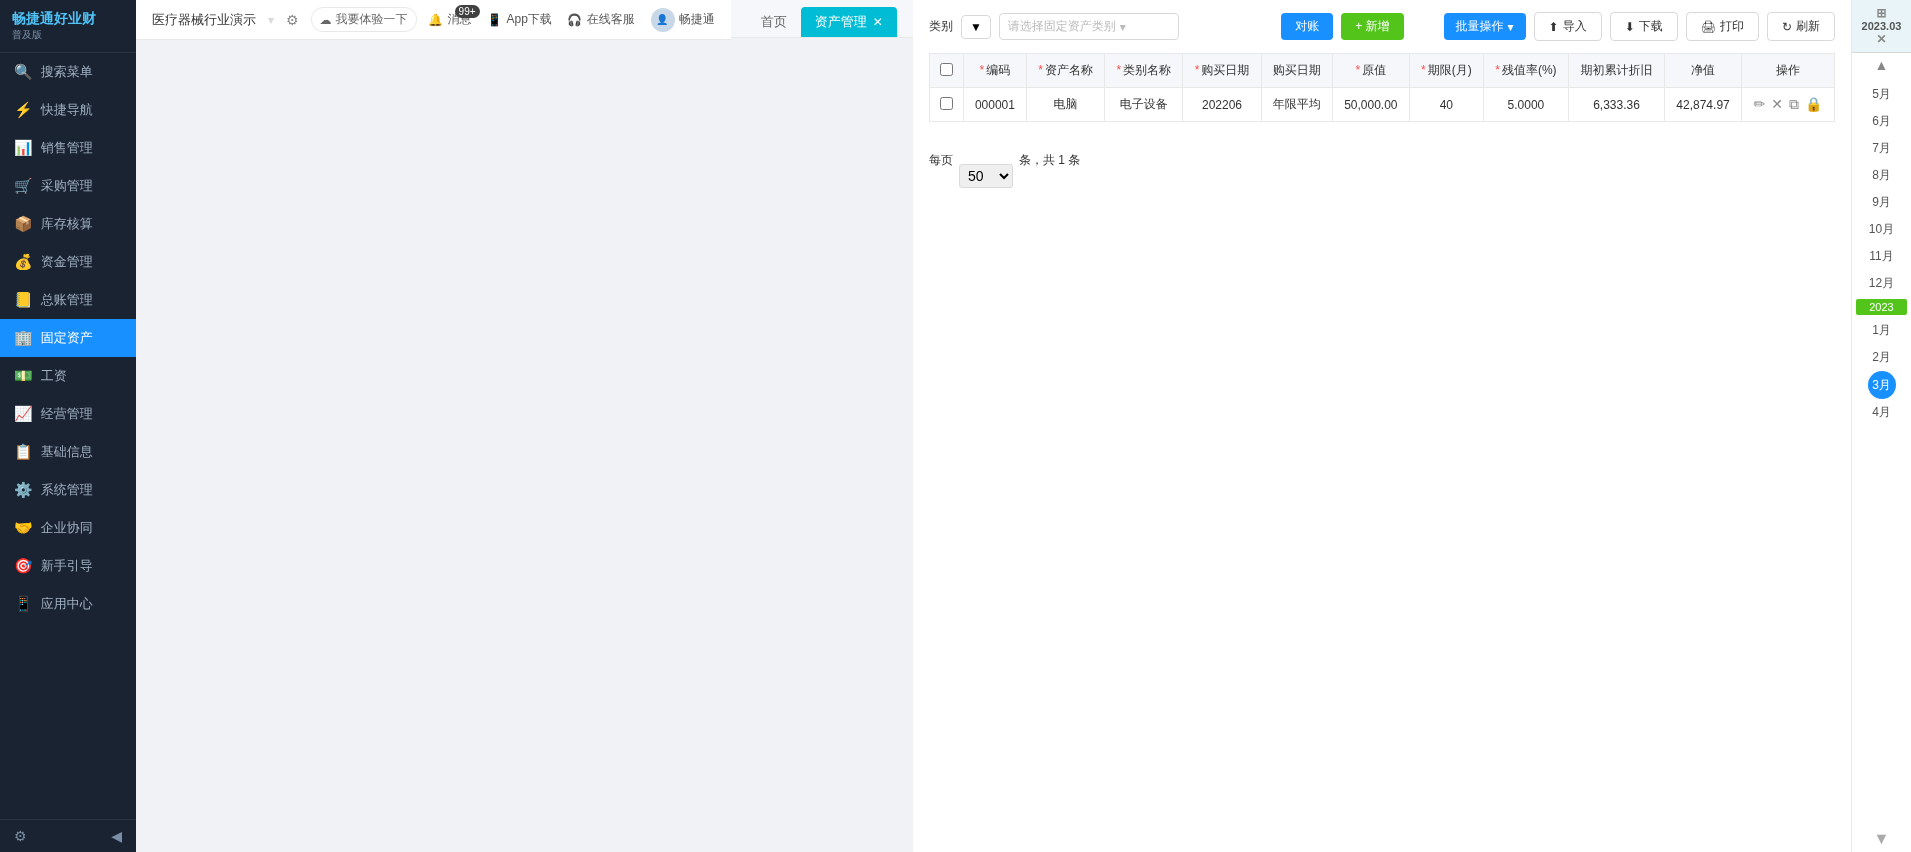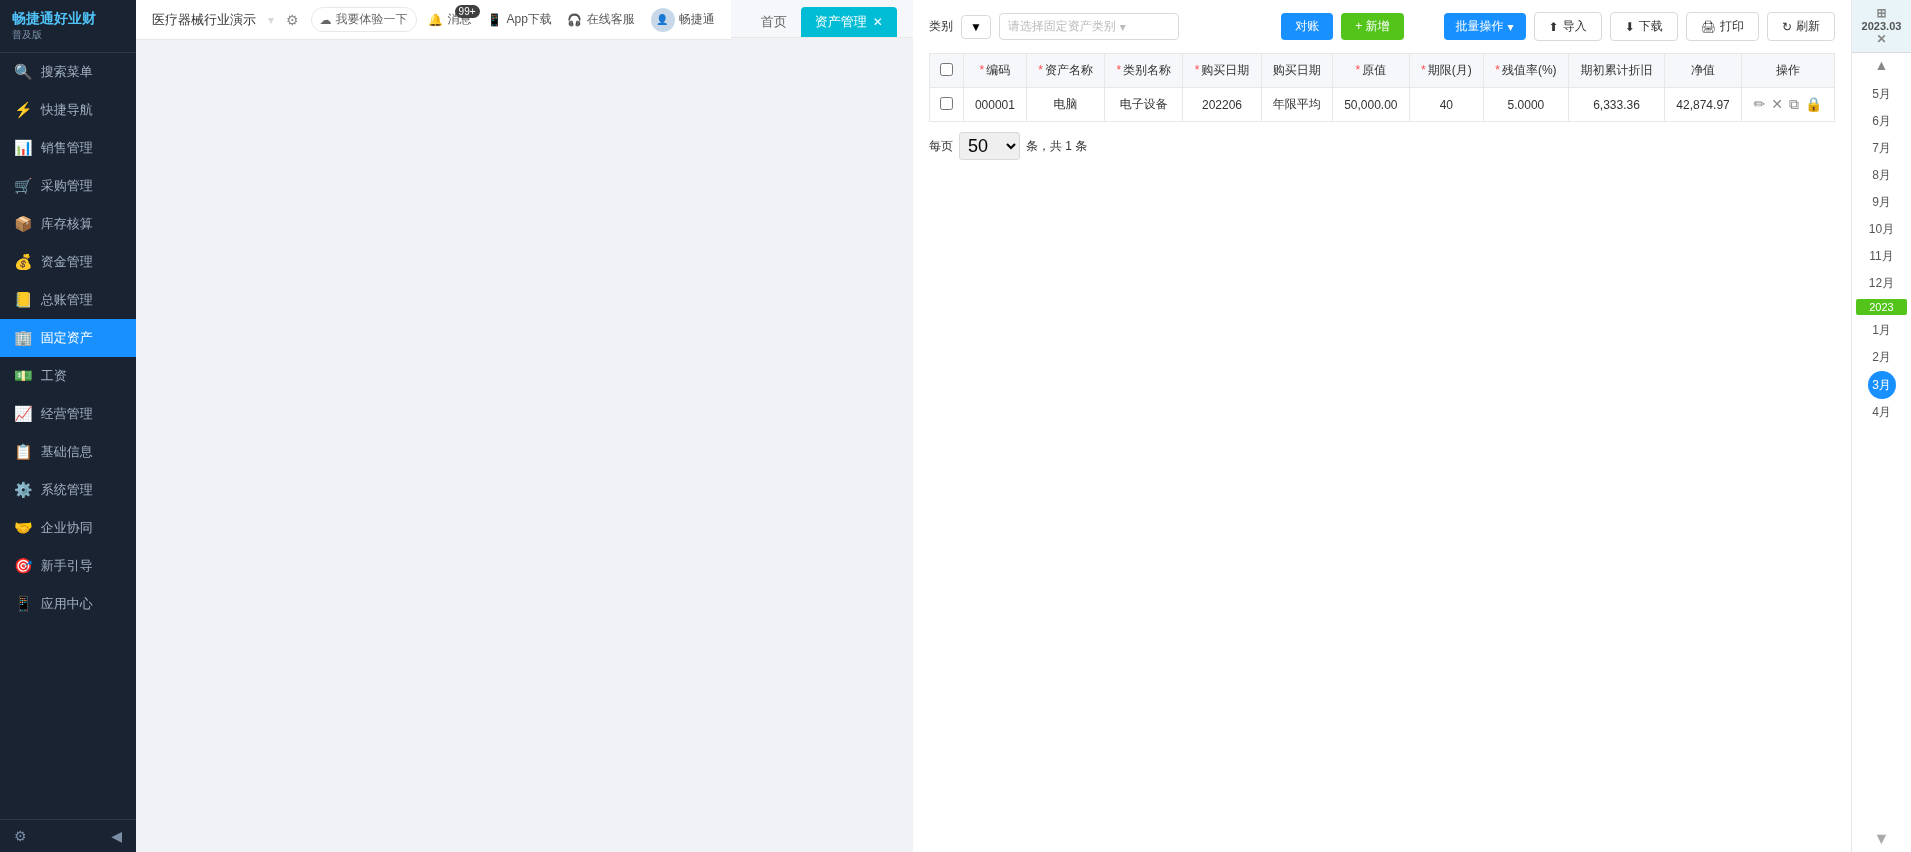--- a/index.html
+++ b/index.html
@@ -295,21 +295,22 @@
       align-items: center;
       gap: 6px;
       padding: 10px 0 4px 0;
       font-size: 12px;
       color: #333;
     }
     .per-page-select {
       border: 1px solid #d9d9d9;
       border-radius: 3px;
       padding: 2px 4px;
-      font-size: 18px;
+      font-size: 14px;
+      margin-top: 32px;
     }
 
     
     .right-panel {
       width: 60px;
       background: #fff;
       border-left: 1px solid #e8e8e8;
       display: flex;
       flex-direction: column;
       flex-shrink: 0;

